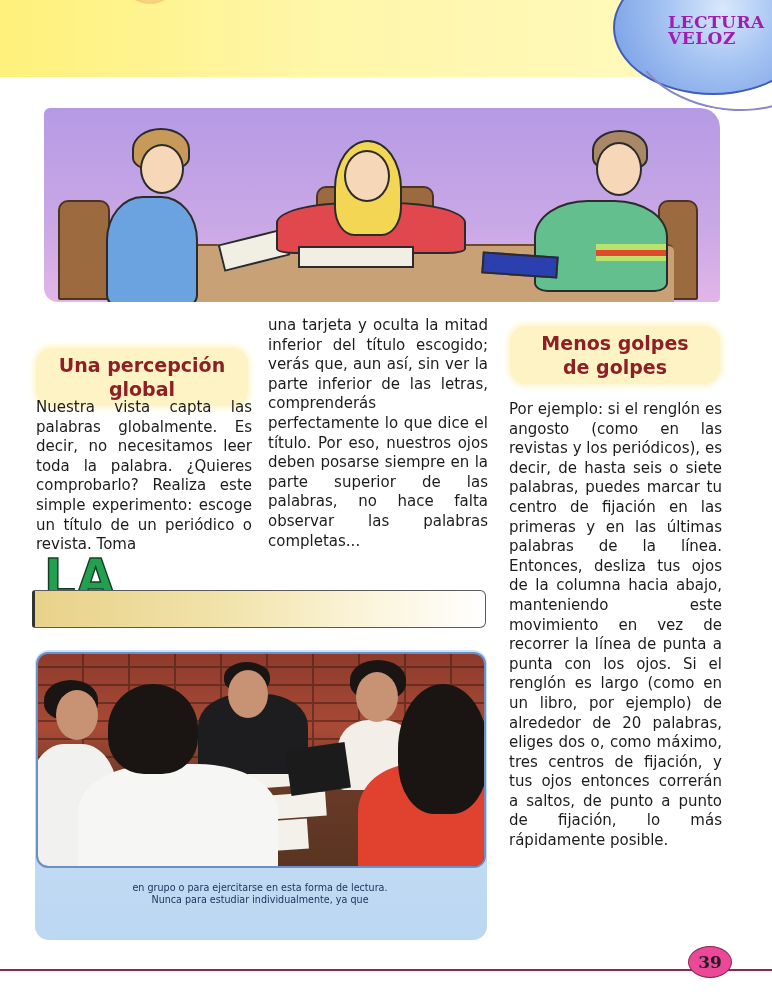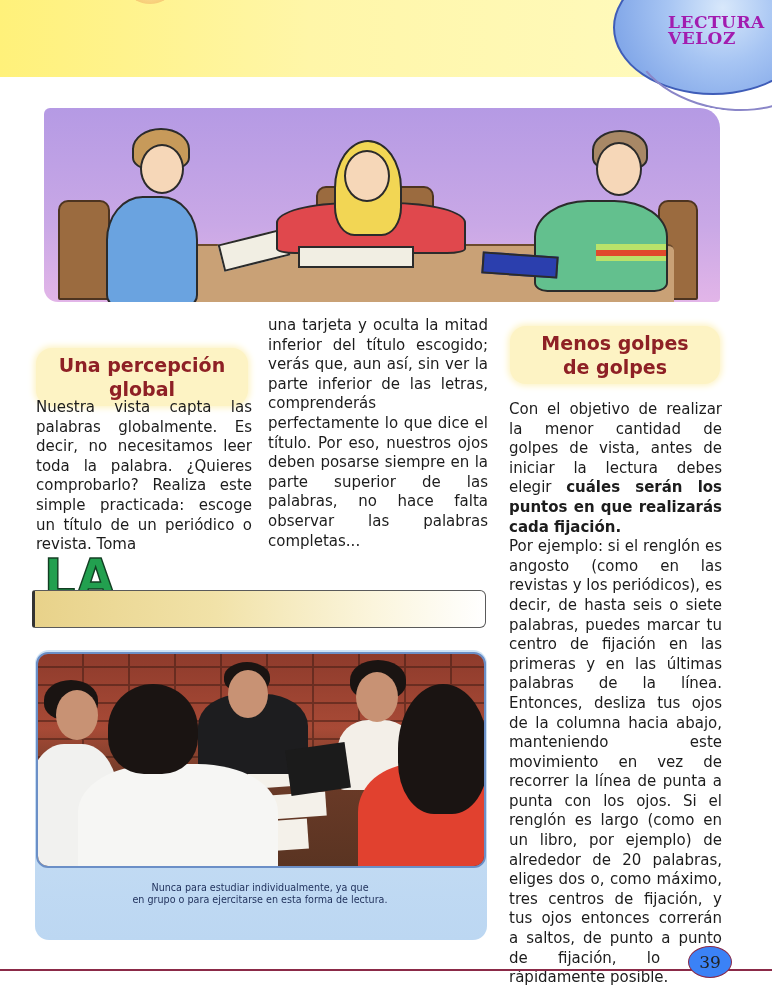--- a/index.html
+++ b/index.html
@@ -99,23 +99,23 @@
   .caption {
     position: absolute; left: 60px; top: 882px; width: 400px; text-align: center;
     font-family: "DejaVu Sans", sans-serif; font-size: 9.6px; line-height: 12.4px; color: #1e2f5a;
   }
 
   .footer-rule {
     position: absolute; left: 0; top: 969px; width: 772px; height: 2px; background: #8b2a48;
   }
   .page-number {
     position: absolute; left: 688px; top: 946px; width: 44px; height: 32px;
-    border: 1.5px solid #8b2a48; border-radius: 50%; background: #3b82f6;
+    border: 1.5px solid #8b2a48; border-radius: 50%; background: #ec4899;
     display: flex; align-items: center; justify-content: center;
-    font-family: "DejaVu Serif", serif; font-weight: normal; font-size: 17px; color: #222;
+    font-family: "DejaVu Serif", serif; font-weight: bold; font-size: 17px; color: #222;
   }
 </style>
 </head>
 <body>
 
 <div class="top-band">
   <div class="knob"></div>
 </div>
 <div class="section-badge"></div>
 <div class="badge-ring"></div>
@@ -147,32 +147,31 @@
   </div>
   <div class="hair" style="left:548px; top:22px; width:56px; height:40px; background:#a88866;"></div>
   <div class="head" style="left:552px; top:34px; width:46px; height:54px;"></div>
   <div class="book" style="left:438px; top:146px; width:76px; height:22px; background:#2b3fae; transform:rotate(4deg);"></div>
 </div>
 
 <div class="subhead-box" style="left:36px; top:304px; width:212px; height:58px;margin-top:44px;">
   <span style="width:170px;">Una percepción global</span>
 </div>
 <div class="col-text" style="left:36px; top:398px; width:216px;">
-  <p>Nuestra vista capta las palabras globalmente. Es decir, no necesitamos leer toda la palabra. ¿Quieres comprobarlo? Realiza este simple practicada: escoge un título de un periódico o revista. Toma</p>
+  <p>Nuestra vista capta las palabras globalmente. Es decir, no necesitamos leer toda la palabra. ¿Quieres comprobarlo? Realiza este simple experimento: escoge un título de un periódico o revista. Toma</p>
 </div>
 
 <div class="col-text" style="left:268px; top:316px; width:220px;">
   <p>una tarjeta y oculta la mitad inferior del título escogido; verás que, aun así, sin ver la parte inferior de las letras, comprenderás perfectamente lo que dice el título. Por eso, nuestros ojos deben posarse siempre en la parte superior de las palabras, no hace falta observar las palabras completas...</p>
 </div>
 
 <div class="subhead-box" style="left:510px; top:326px; width:210px; height:58px;">
   <span style="width:150px;">Menos golpes de golpes</span>
 </div>
 <div class="col-text" style="left:509px; top:400px; width:213px;">
-  <p><span>Con el objetivo de realizar la menor cantidad de golpes de vista, antes de iniciar la lectura debes elegir </span><b>cuáles serán los puntos en que realizarás cada fijación.</b></p>
   <p>Por ejemplo: si el renglón es angosto (como en las revistas y los periódicos), es decir, de hasta seis o siete palabras, puedes marcar tu centro de fijación en las primeras y en las últimas palabras de la línea. Entonces, desliza tus ojos de la columna hacia abajo, manteniendo este movimiento en vez de recorrer la línea de punta a punta con los ojos. Si el renglón es largo (como en un libro, por ejemplo) de alrededor de 20 palabras, eliges dos o, como máximo, tres centros de fijación, y tus ojos entonces correrán a saltos, de punto a punto de fijación, lo más rápidamente posible.</p>
 </div>
 
 <div class="big-title">LA GLOBALIZACIÓN</div>
 <div class="title-bar"></div>
 
 <div class="photo-card"></div>
 <div class="photo">
   <div class="brick"></div>
   <div class="paper" style="left:210px; top:108px; width:90px; height:24px;"></div>
@@ -192,18 +191,18 @@
 
   <div class="shirt" style="left:300px; top:66px; width:76px; height:70px; background:#f3efe8;"></div>
   <div class="phair" style="left:312px; top:6px; width:56px; height:40px;"></div>
   <div class="phead" style="left:318px; top:18px; width:42px; height:50px;"></div>
   <div class="paper" style="left:250px; top:92px; width:60px; height:46px; background:#1b1b1b; transform:rotate(-8deg);"></div>
 
   <div class="shirt" style="left:320px; top:110px; width:140px; height:120px; background:#e1412f;"></div>
   <div class="phair" style="left:360px; top:30px; width:90px; height:130px;"></div>
 </div>
 <div class="caption">
+  <div>en grupo o para ejercitarse en esta forma de lectura.</div>
   <div>Nunca para estudiar individualmente, ya que</div>
-  <div>en grupo o para ejercitarse en esta forma de lectura.</div>
 </div>
 
 <div class="footer-rule"></div>
 <div class="page-number">39</div>
 
 </body></html>

